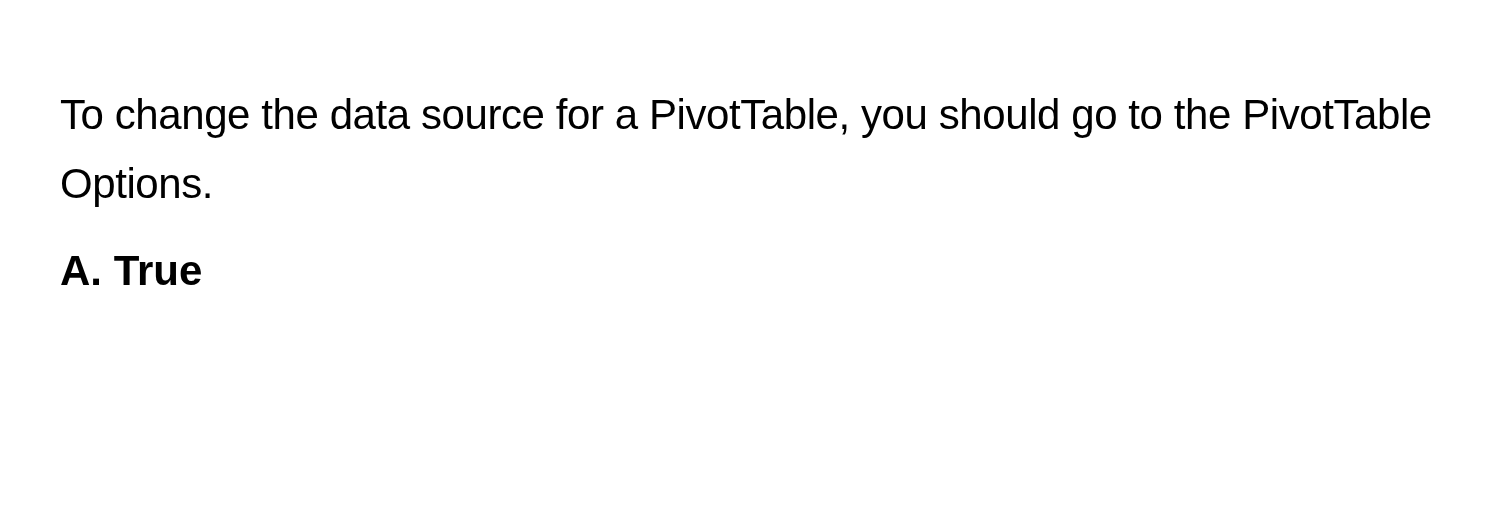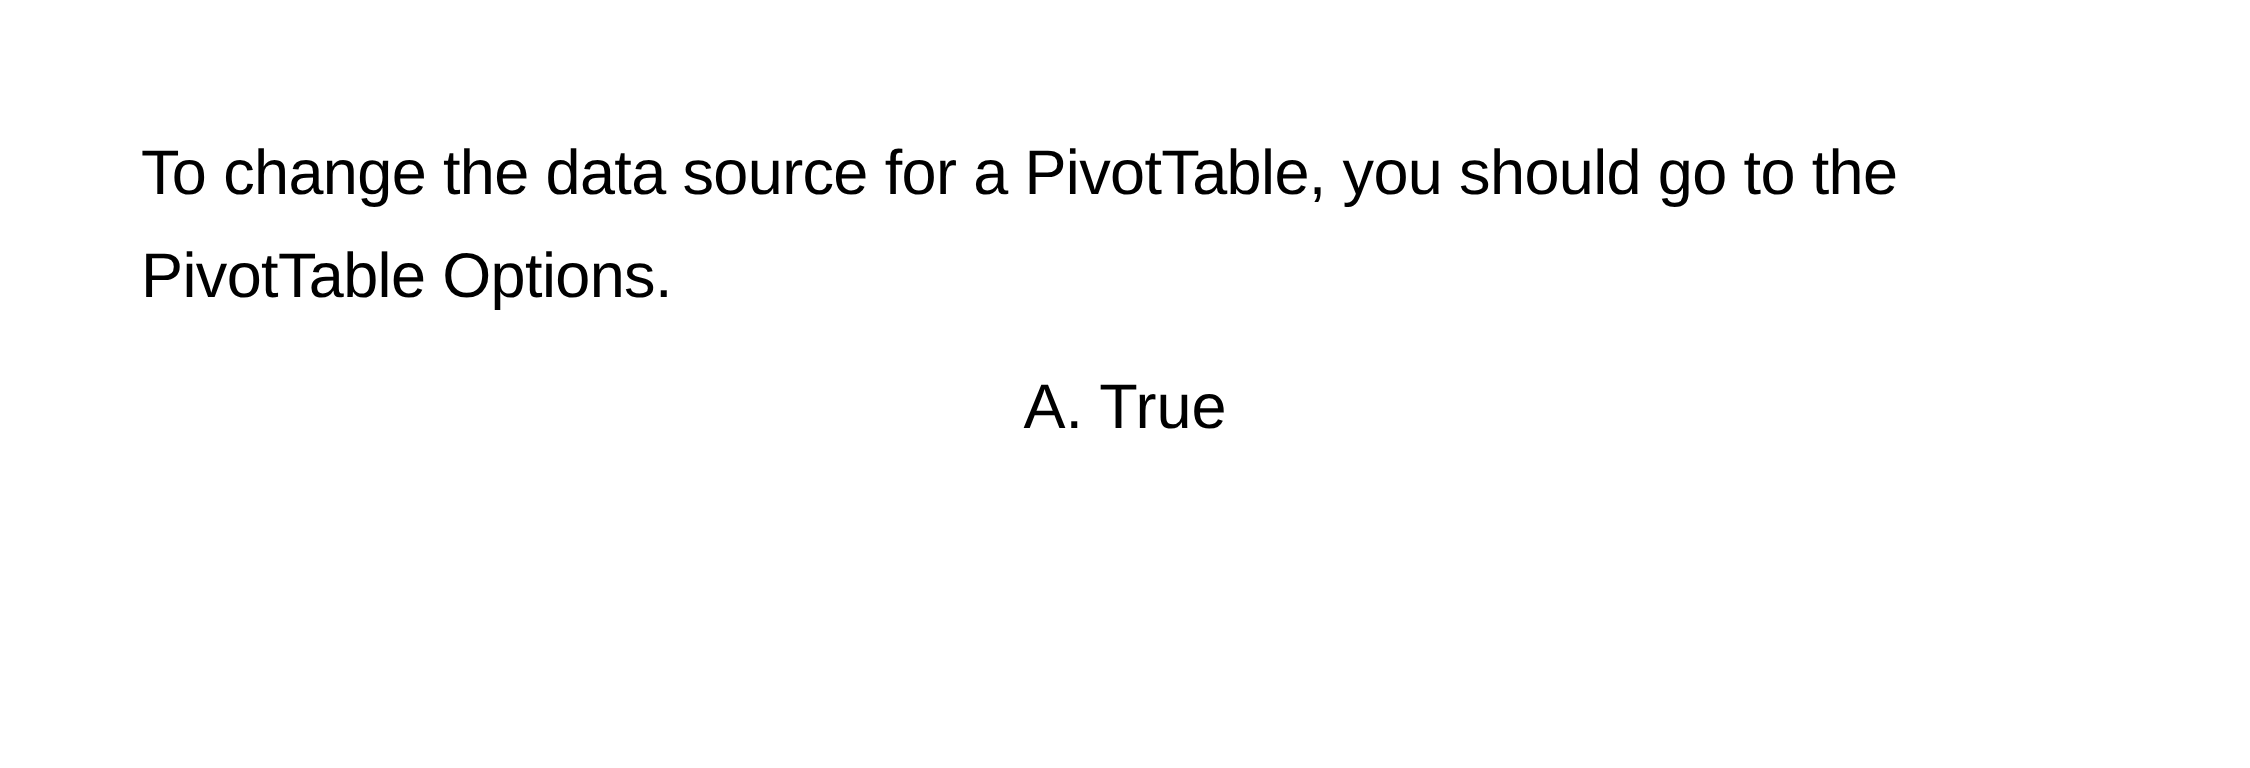--- a/index.html
+++ b/index.html
@@ -14,27 +14,25 @@
       font-family: -apple-system, BlinkMacSystemFont, "Segoe UI", Helvetica, Arial, sans-serif;
       padding: 80px 60px;
       color: #000000;
     }
     .question-text {
       font-size: 42px;
       line-height: 1.65;
       font-weight: 400;
       margin-bottom: 18px;
       letter-spacing: -0.01em;
-      margin-left: 34px;
     }
     .option-list {
       font-size: 42px;
       line-height: 1.6;
-      font-weight: 400;
-      text-align: center;
+      font-weight: 700;
     }
     .option {
       margin-bottom: 0px;
     }
   </style>
 </head>
 <body>
 
 <div class="question-text">To change the data source for a PivotTable, you should go to the PivotTable Options.</div>
 

